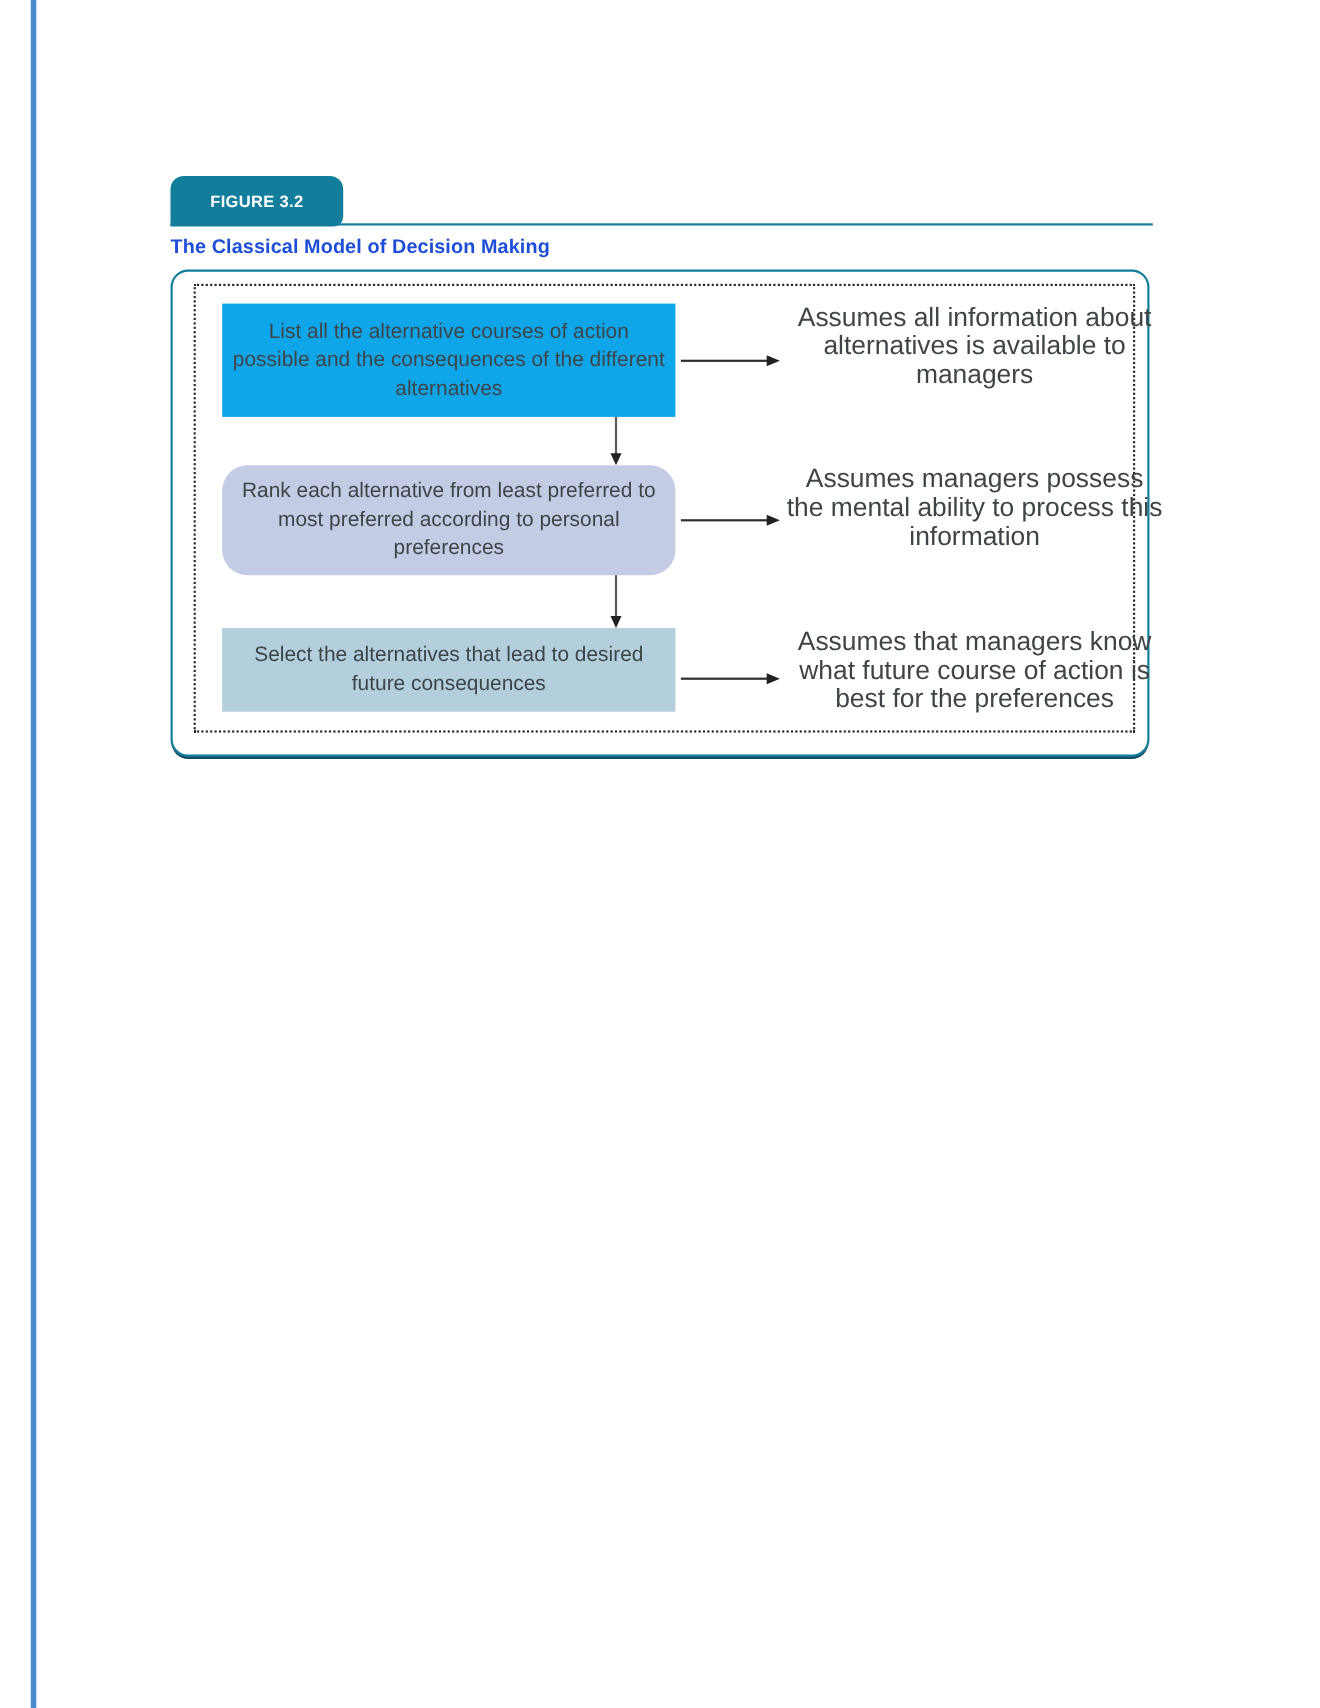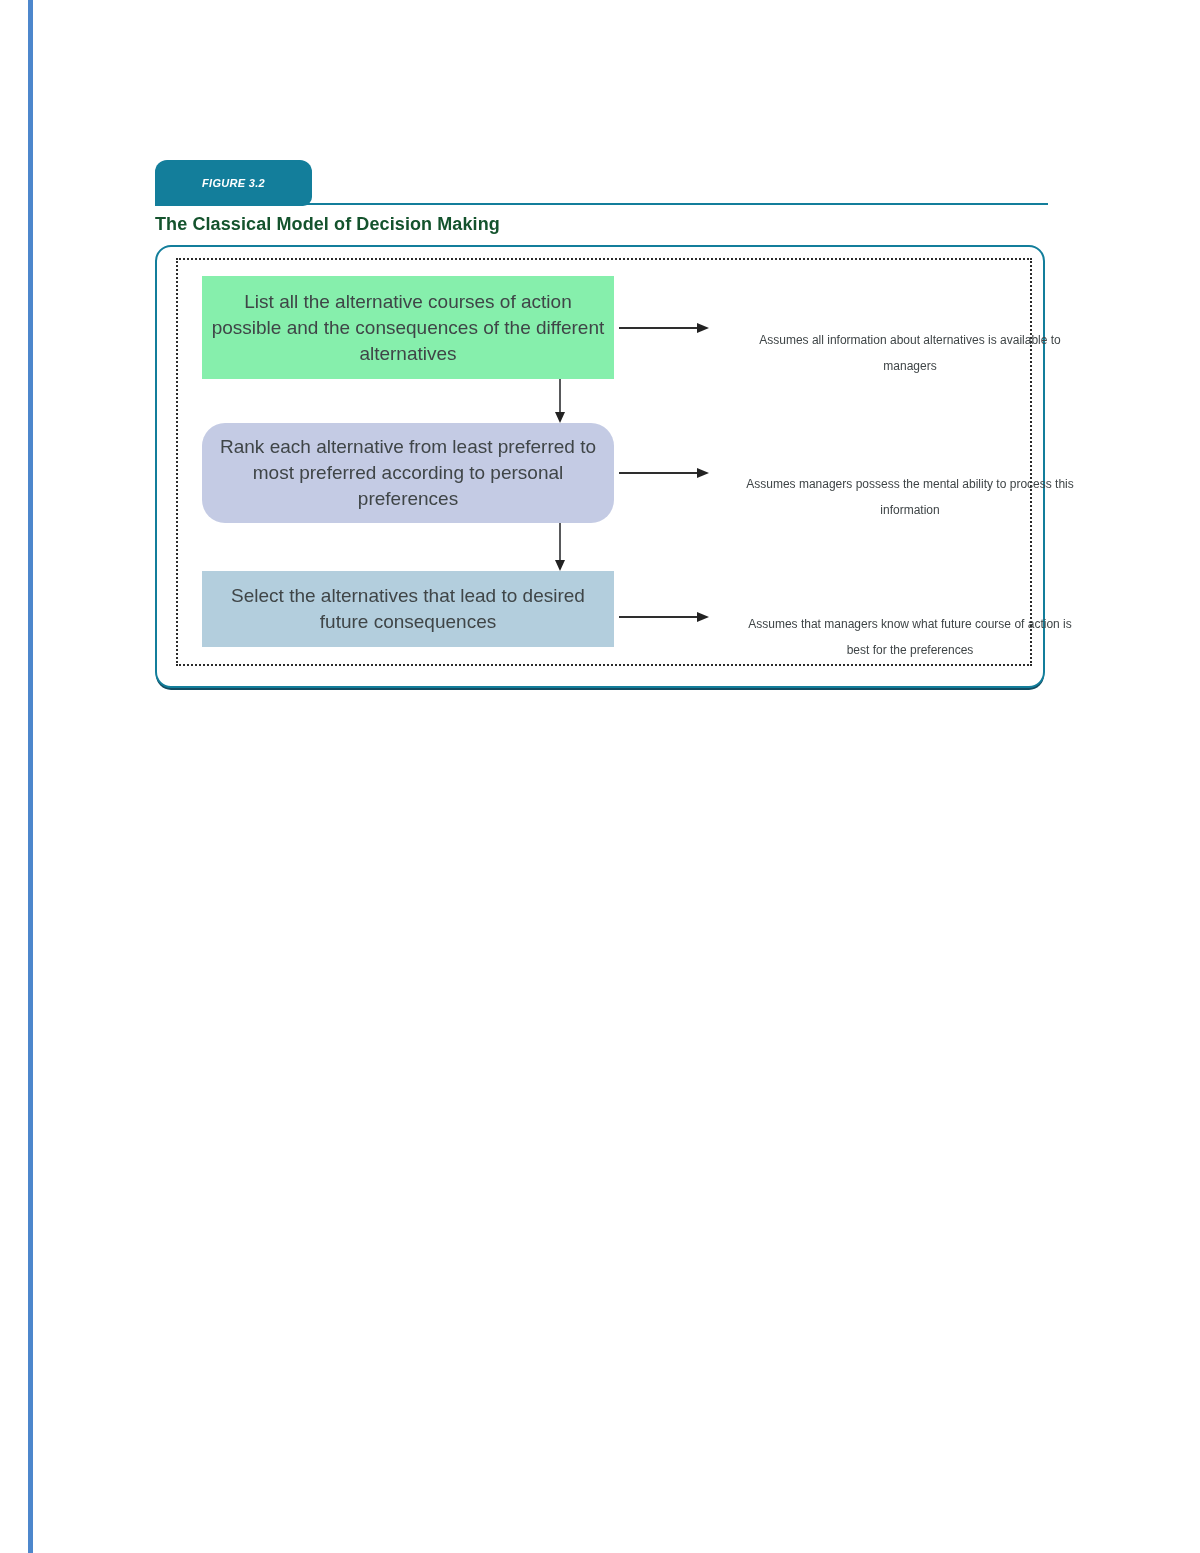--- a/index.html
+++ b/index.html
@@ -17,29 +17,29 @@
   }
 
   .figure-tab {
     position: absolute; left: 155px; top: 160px;
     width: 157px; height: 46px;
     border-radius: 12px 12px 9px 0;
     display: flex; align-items: center; justify-content: center;
     z-index: 2;
   }
   .figure-tab span {
-    color: #ffffff; font-weight: bold; font-size: 11px; letter-spacing: 0.3px; font-style: italic;
+    color: #ffffff; font-weight: bold; font-size: 15px; letter-spacing: 0.3px;
   }
   .tab-rule {
     position: absolute; left: 155px; top: 203px; width: 893px; height: 2px;
     z-index: 1;
   }
   .figure-title {
     position: absolute; left: 155px; top: 214px;
-    font-size: 18px; font-weight: bold; color: #14532d; letter-spacing: 0.1px;
+    font-size: 18px; font-weight: bold; color: #1d4ed8; letter-spacing: 0.1px;
   }
 
   .panel {
     position: absolute; left: 155px; top: 245px;
     width: 890px; height: 443px;
     border: 2px solid #137e9b;
     border-radius: 16px;
     background: #ffffff;
     box-shadow: 0 3px 0 -1px #134d62;
   }
@@ -54,24 +54,24 @@
     display: flex; align-items: center; justify-content: center;
     text-align: center;
     color: #3f4547; font-size: 19px; line-height: 26px;
     padding: 6px 8px;
   }
   .box-1 { top: 16px;  height: 103px; }
   .box-2 { top: 163px; height: 100px; }
   .box-3 { top: 311px; height: 76px;  }
 
   .assumption {
-    position: absolute; left: 560px; width: 344px;
-    display: flex; align-items: flex-end; justify-content: center;
+    position: absolute; left: 536px; width: 344px;
+    display: flex; align-items: flex-start; justify-content: center;
     text-align: center;
-    color: #3f4547; font-size: 12px; line-height: 26px;
+    color: #3f4547; font-size: 24px; line-height: 26px;
   }
   .assume-1 { top: 16px;  height: 103px; }
   .assume-2 { top: 163px; height: 100px; }
   .assume-3 { top: 311px; height: 92px;  }
 
   .harrow {
     position: absolute; left: 441px; width: 90px; height: 12px;
   }
   .harrow .shaft {
     position: absolute; left: 0; top: 5px; width: 79px; height: 2px; background: #2e2e2e;
@@ -114,21 +114,21 @@
     <span>FIGURE 3.2</span>
   </div>
 
   <div class="tab-rule" style="background: rgb(19, 126, 155);"></div>
 
   <div class="figure-title">The Classical Model of Decision Making</div>
 
   <div class="panel">
     <div class="dotted-frame">
 
-      <div class="step-box box-1" style="background: #86efac;">
+      <div class="step-box box-1" style="background: #0ea5e9;">
         <span>List all the alternative courses of action possible and the consequences of the different alternatives</span>
       </div>
       <div class="harrow harrow-1">
         <div class="shaft"></div>
         <div class="head"></div>
       </div>
       <div class="assumption assume-1">
         <span>Assumes all information about alternatives is available to managers</span>
       </div>
 

